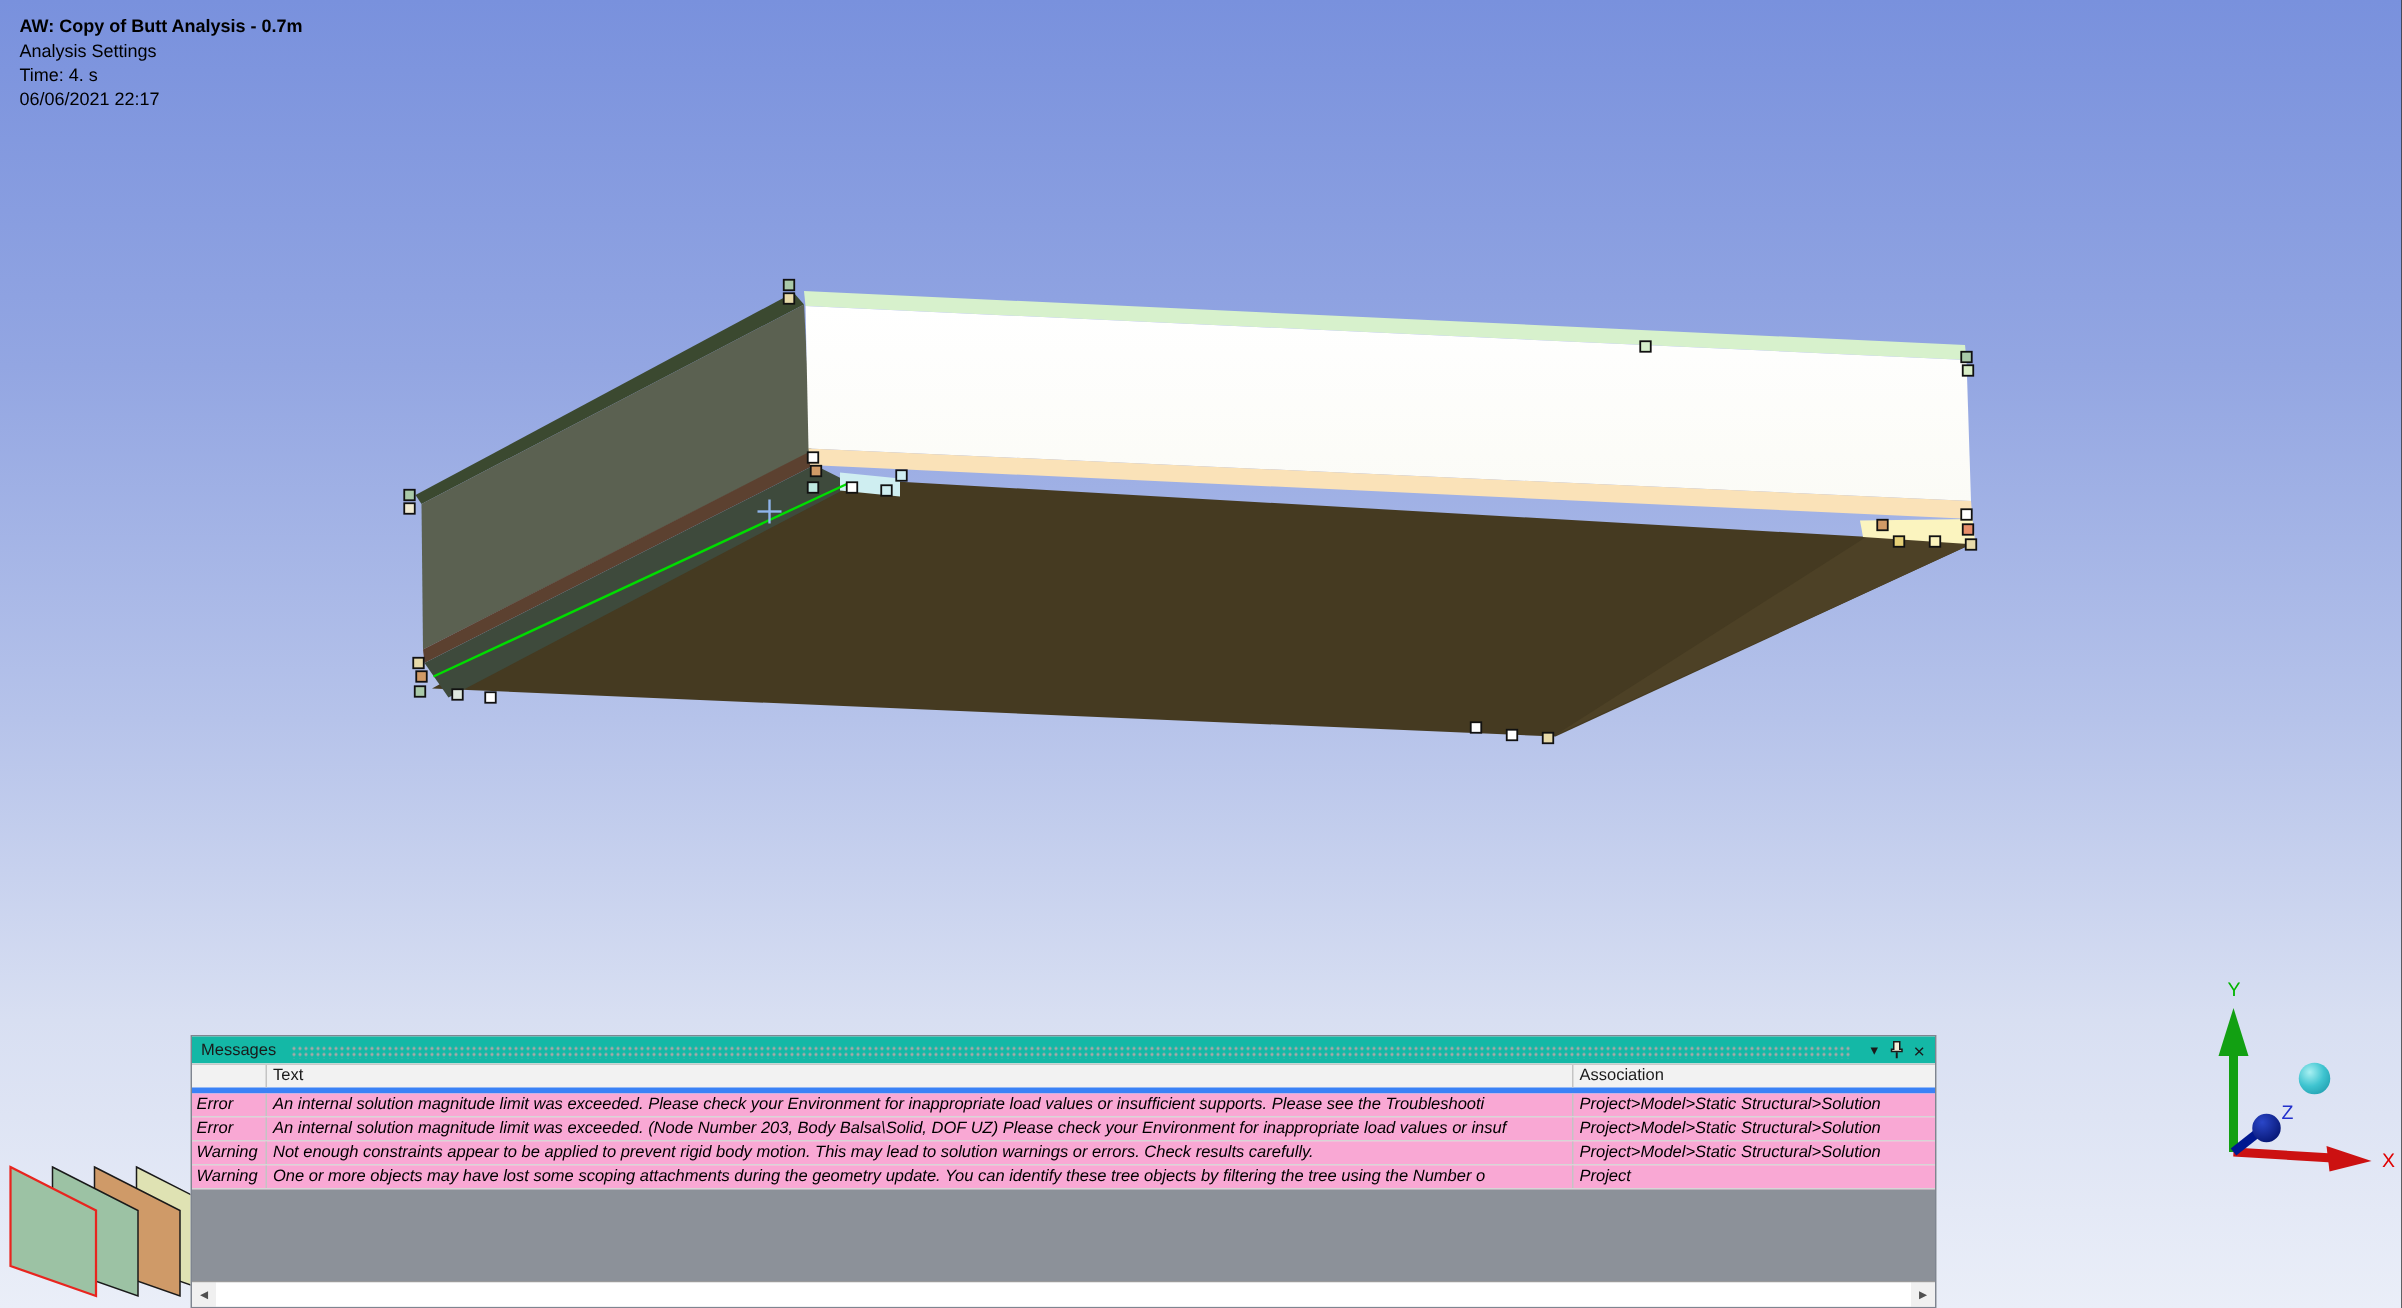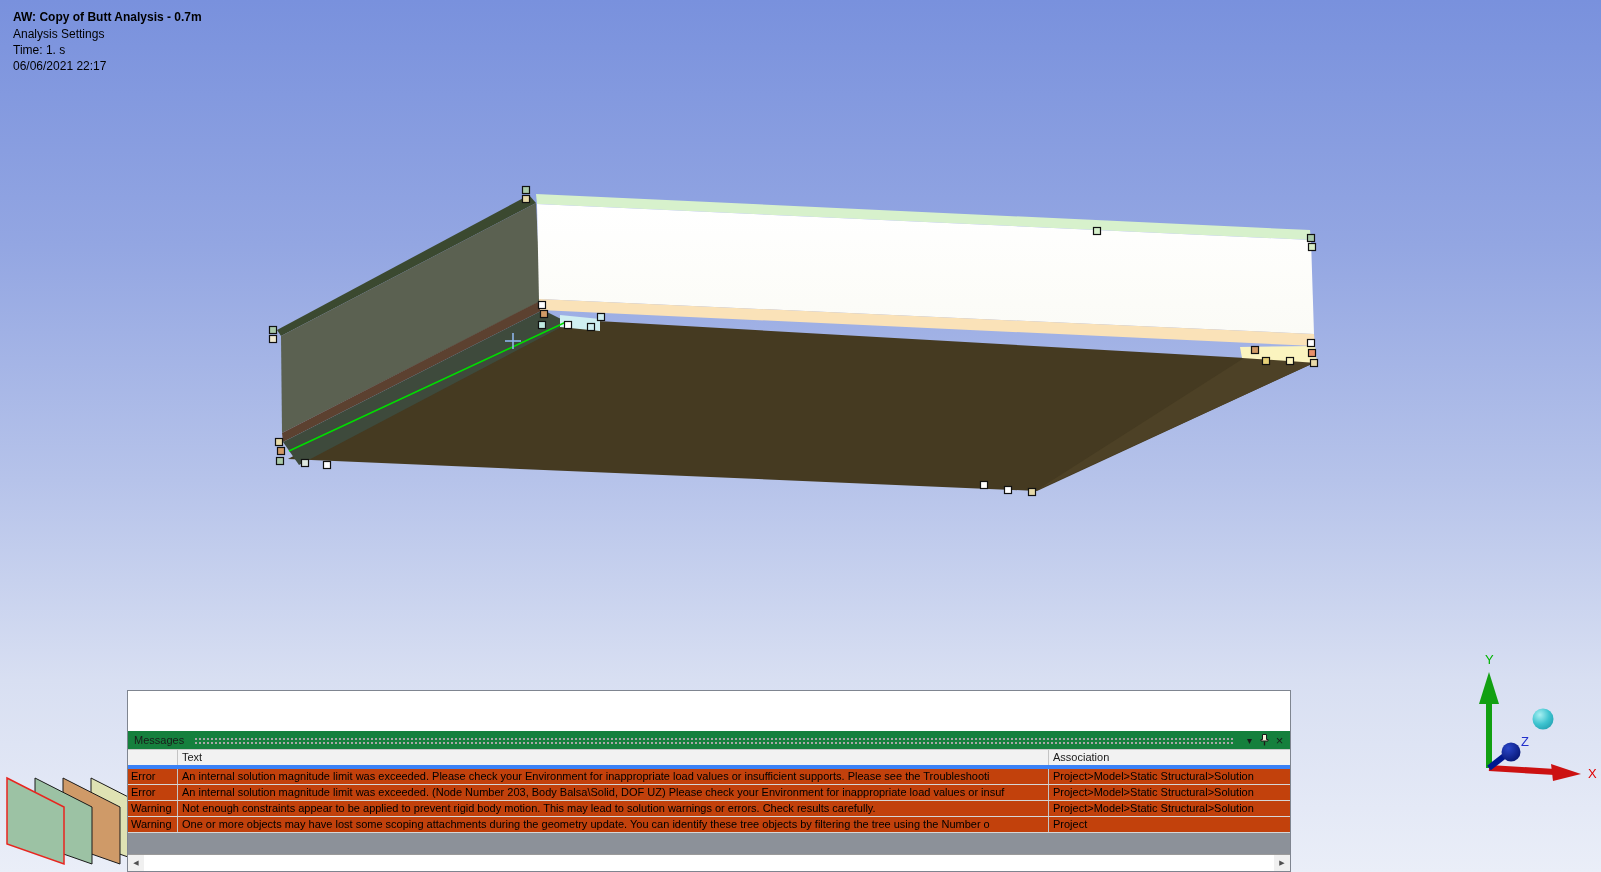--- a/index.html
+++ b/index.html
@@ -16,30 +16,30 @@
   .brand-name{font-size:30px;font-weight:bold;line-height:30px;letter-spacing:.5px;}
   .brand-ver{font-size:18px;line-height:20px;}
   .brand-ver b{font-weight:bold;}
   .brand-rule{width:86px;border-top:2px solid #fff;margin:5px 0 4px auto;}
   .brand-edition{font-size:12px;letter-spacing:5px;}
   
   .layer{position:absolute;}
   
   .messages{position:absolute;left:127px;top:690px;width:1164px;height:182px;
     border:1px solid #7f8590;background:#fff;display:flex;flex-direction:column;box-sizing:border-box;}
-  .msg-header{height:18px;background:#15803d;display:flex;align-items:center;padding:0 3px 0 6px;flex:0 0 auto;margin-top:40px;}
+  .msg-header{height:18px;background:#14b8a6;display:flex;align-items:center;padding:0 3px 0 6px;flex:0 0 auto;}
   .msg-title{font-size:11px;color:#1a1a1a;}
   .msg-dots{flex:1;height:9px;margin:2px 8px 0 10px;
     background-image:radial-gradient(circle,#a8a8a8 1px,transparent 1.1px);background-size:4px 4px;}
   .msg-icon{width:15px;height:15px;display:flex;align-items:center;justify-content:center;
     font-size:10px;color:#1a1a1a;cursor:default;}
   .msg-colheader{height:15px;background:#f2f2f2;display:flex;font-size:11px;color:#1a1a1a;
     border-top:1px solid #c9c9c9;border-bottom:4px solid #3b82f6;flex:0 0 auto;}
-  .msg-row{height:15px;display:flex;font-size:11px;color:#000;background:#c2410c;
-    border-bottom:1px solid #d6d6d6;flex:0 0 auto;}
+  .msg-row{height:15px;display:flex;font-size:11px;color:#000;background:#f9a8d4;
+    border-bottom:1px solid #d6d6d6;flex:0 0 auto;font-style:italic;}
   .c-sev{width:46px;padding:0 0 0 3px;border-right:1px solid #c4c4c4;overflow:hidden;white-space:nowrap;flex:0 0 auto;}
   .c-text{width:866px;padding:0 0 0 4px;border-right:1px solid #c4c4c4;overflow:hidden;white-space:nowrap;flex:0 0 auto;}
   .c-assoc{flex:1;padding:0 0 0 4px;overflow:hidden;white-space:nowrap;}
   .msg-colheader>div{line-height:14px;}
   .msg-row>div{line-height:14px;}
   .msg-empty{flex:1;background:#8c9199;}
   .msg-scroll{height:16px;background:#fff;border-top:1px solid #9b9b9b;display:flex;align-items:stretch;flex:0 0 auto;}
   .scroll-btn{width:16px;display:flex;align-items:center;justify-content:center;
     background:#f0f0f0;color:#505050;font-size:7px;flex:0 0 auto;}
   .scroll-track{flex:1;background:#fff;}
@@ -144,21 +144,21 @@
       <line x1="94" y1="156" x2="113" y2="141" stroke="#001890" stroke-width="6"></line>
       <circle cx="116" cy="140" r="9.5" fill="url(#zball)"></circle>
       <text x="126" y="134" font-size="13" fill="#2230cc">Z</text>
     </g>
     <circle cx="148" cy="107" r="10.5" fill="url(#cyanball)"></circle>
   </svg>
 
   <div class="annot">
     <div class="annot-title">AW: Copy of Butt Analysis - 0.7m</div>
     <div>Analysis Settings</div>
-    <div>Time: 1. s</div>
+    <div>Time: 4. s</div>
     <div>06/06/2021 22:17</div>
   </div>
 
 
   <div class="messages">
     <div class="msg-header">
       <span class="msg-title">Messages</span>
       <span class="msg-dots"></span>
       <span class="msg-icon">
           <span>▾</span>

